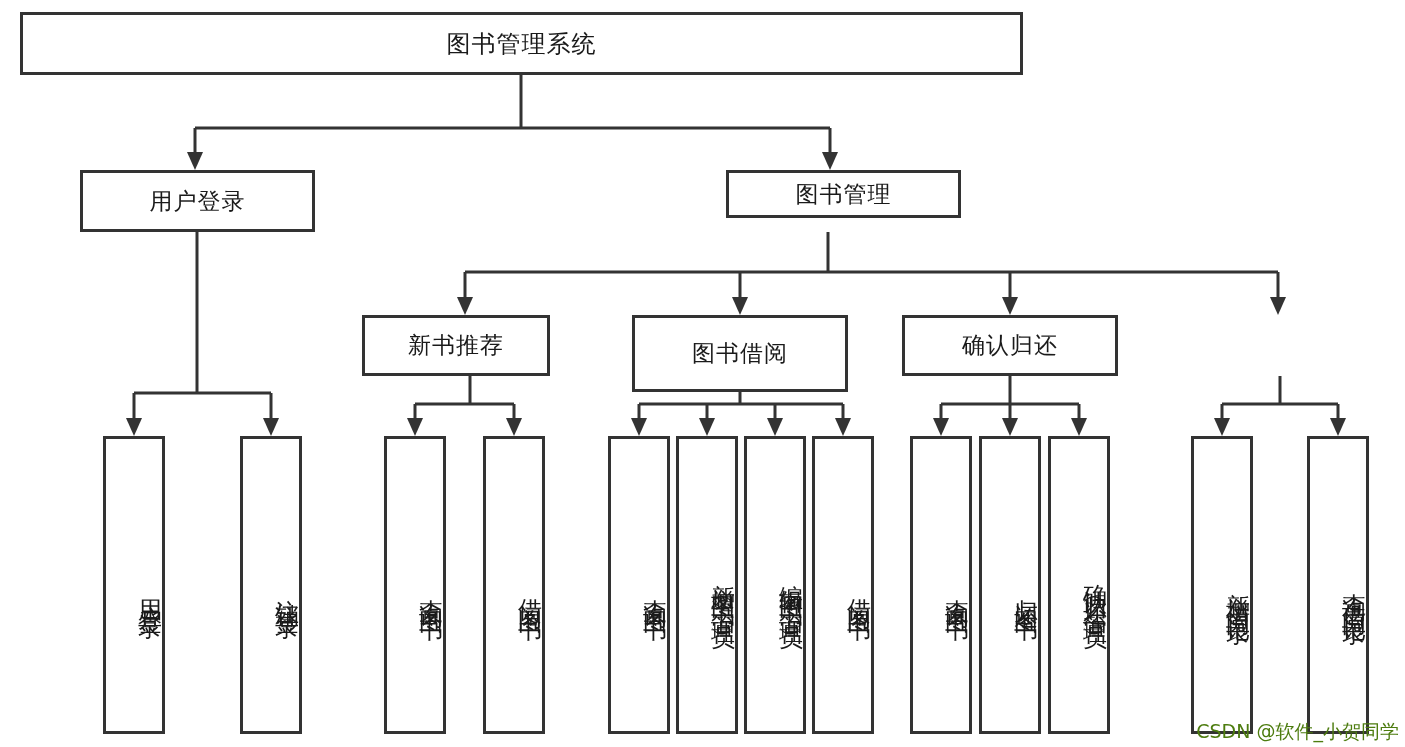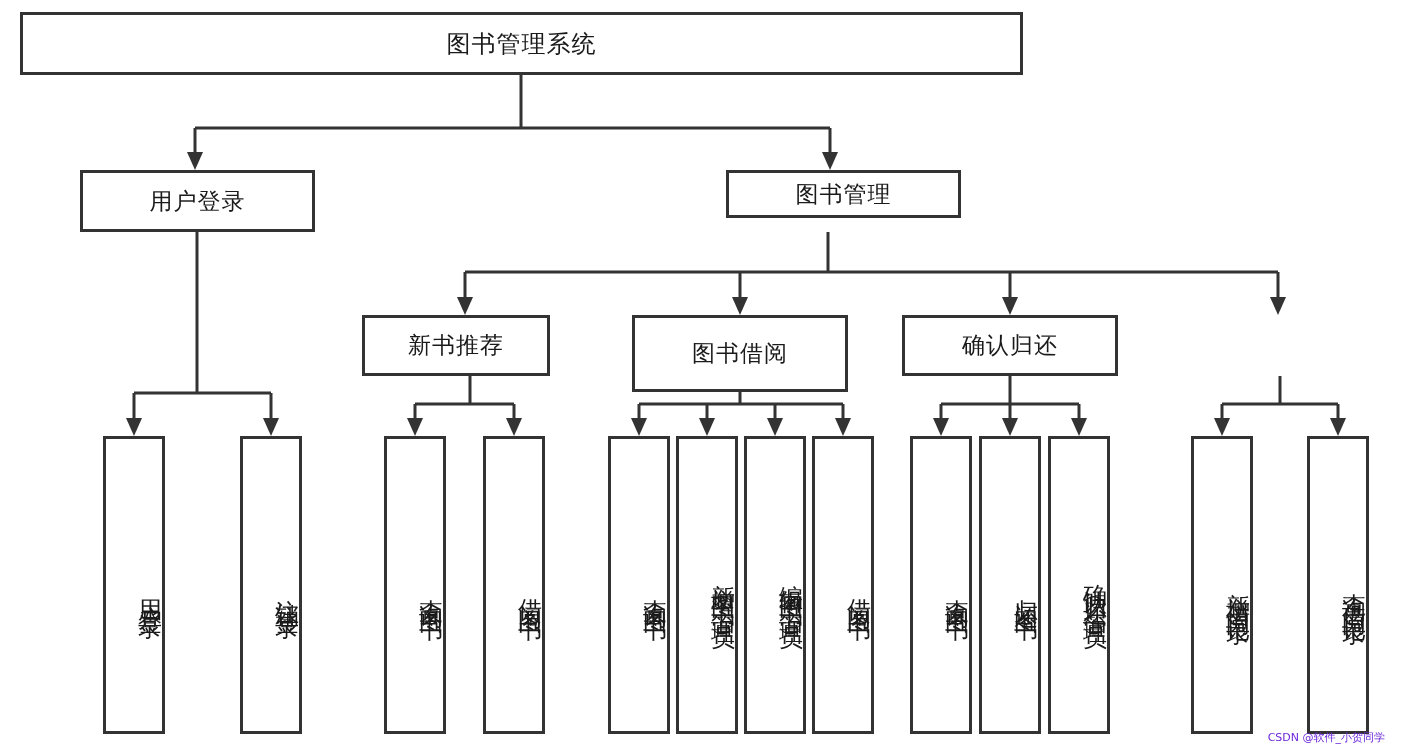--- a/index.html
+++ b/index.html
@@ -45,23 +45,23 @@
     line-height:1;
   }
   .node.v span{
     writing-mode:vertical-rl;
     text-orientation:upright;
     display:block;
   }
 
   .watermark{
     position:absolute;
-    right:20px;bottom:2px;
-    font-size:11px;
-    color:#6d28d9;
+    right:6px;bottom:2px;
+    font-size:19px;
+    color:#4d7c0f;
     white-space:nowrap;
     letter-spacing:0px;
     font-family:"DejaVu Sans","Liberation Sans",sans-serif;
   }
 </style>
 </head>
 <body>
 
 <div id="canvas">
 

